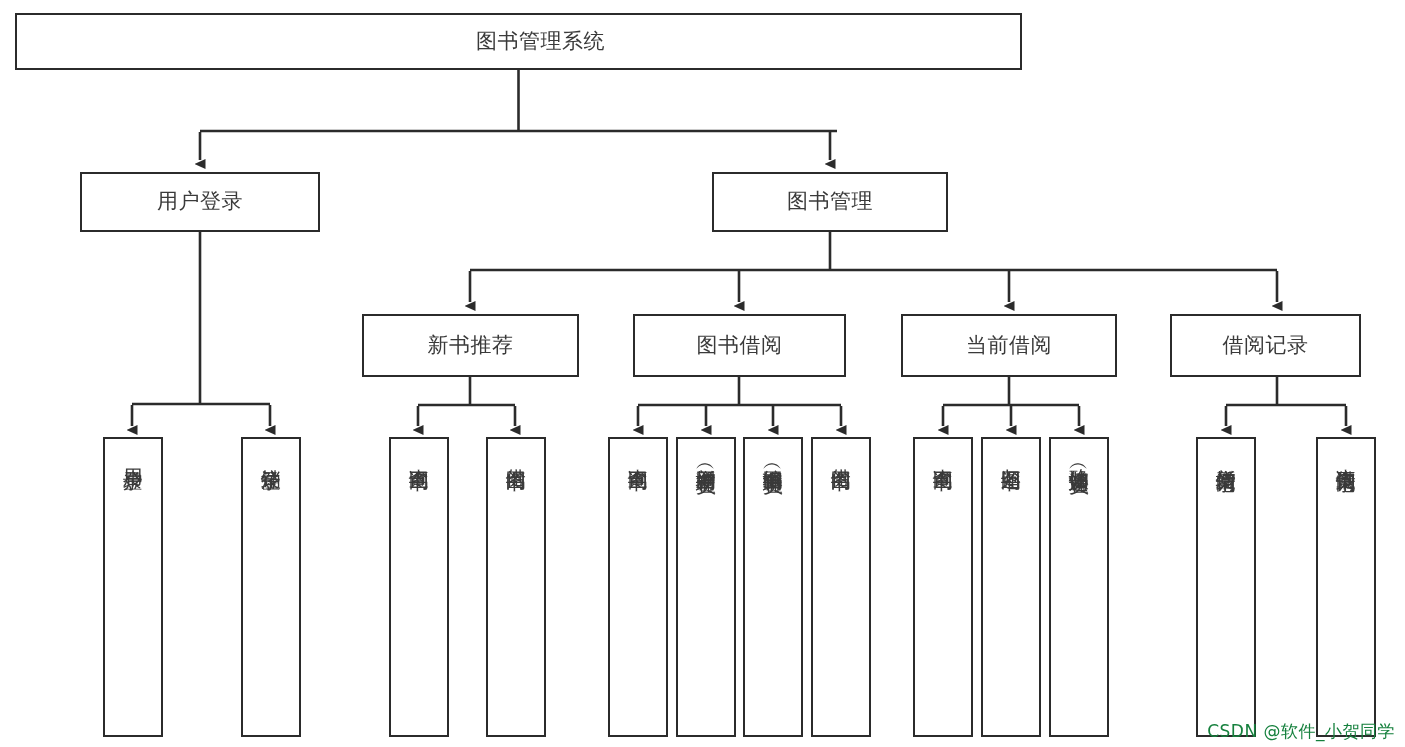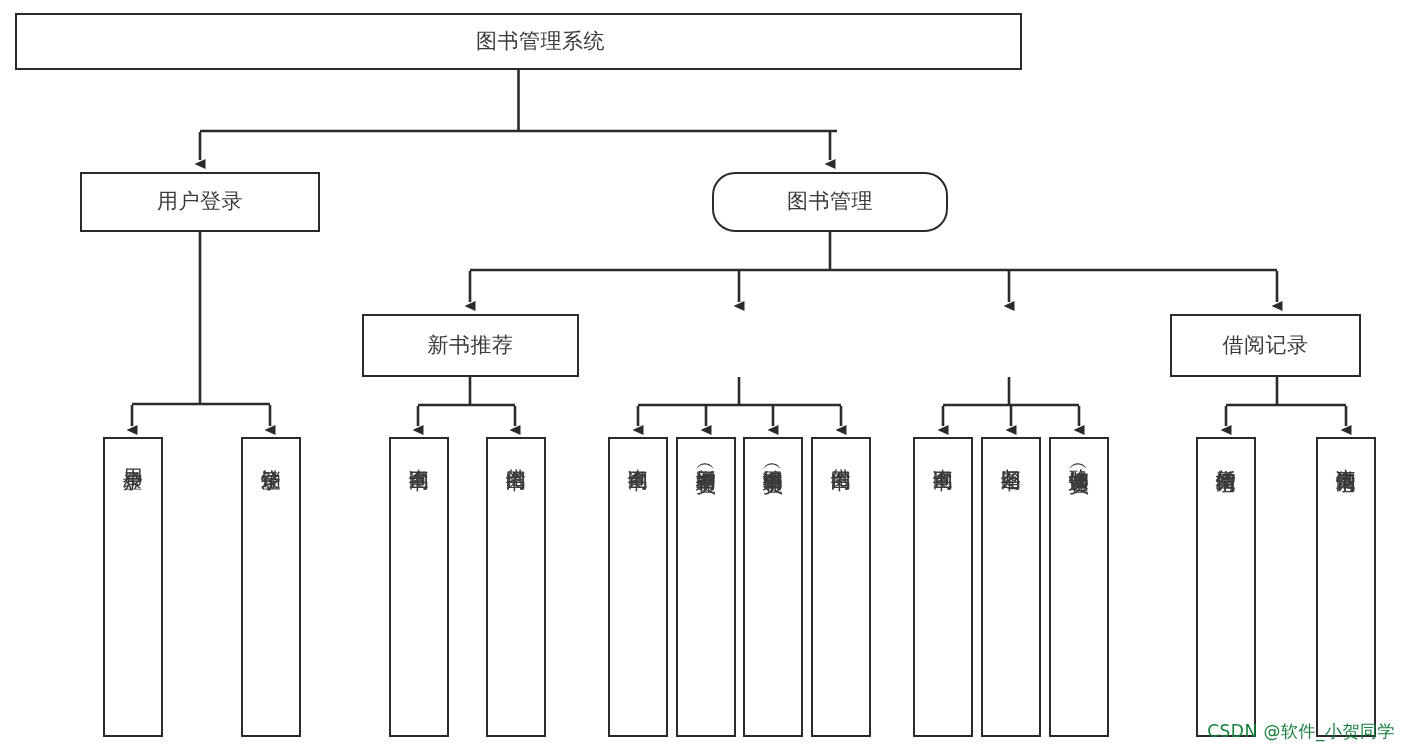--- a/index.html
+++ b/index.html
@@ -123,29 +123,35 @@
   </svg>
 
   <div class="node h" style="left:15px; top:13px; width:1007px; height:57px;padding-left:44px;">
     <span class="label-h">图书管理系统</span>
   </div>
 
   <div class="node h" style="left:80px; top:172px; width:240px; height:60px;">
     <span class="label-h">用户登录</span>
   </div>
 
-  <div class="node h" style="left:712px; top:172px; width:236px; height:60px;border-radius:23px;">
+  <div class="node h" style="left:712px; top:172px; width:236px; height:60px;">
     <span class="label-h">图书管理</span>
   </div>
 
   <div class="node h" style="left:362px; top:314px; width:217px; height:63px;">
     <span class="label-h">新书推荐</span>
   </div>
 
-
+  <div class="node h" style="left:633px; top:314px; width:213px; height:63px;">
+    <span class="label-h">图书借阅</span>
+  </div>
+
+  <div class="node h" style="left:901px; top:314px; width:216px; height:63px;">
+    <span class="label-h">当前借阅</span>
+  </div>
 
   <div class="node h" style="left:1170px; top:314px; width:191px; height:63px;">
     <span class="label-h">借阅记录</span>
   </div>
 
   <div class="node v" style="left:103px; top:437px; width:60px; height:300px;">
     <span class="label-v">用户登录</span>
   </div>
 
   <div class="node v" style="left:241px; top:437px; width:60px; height:300px;">

